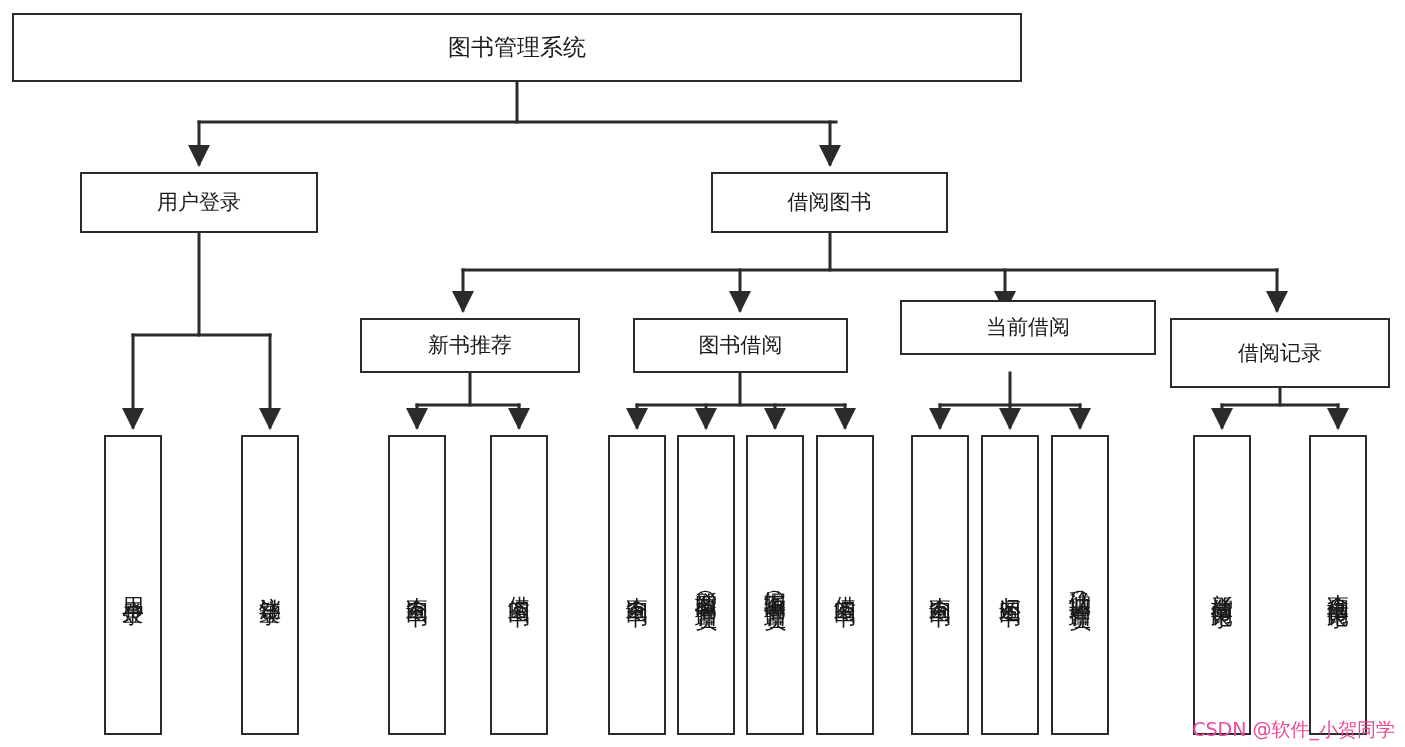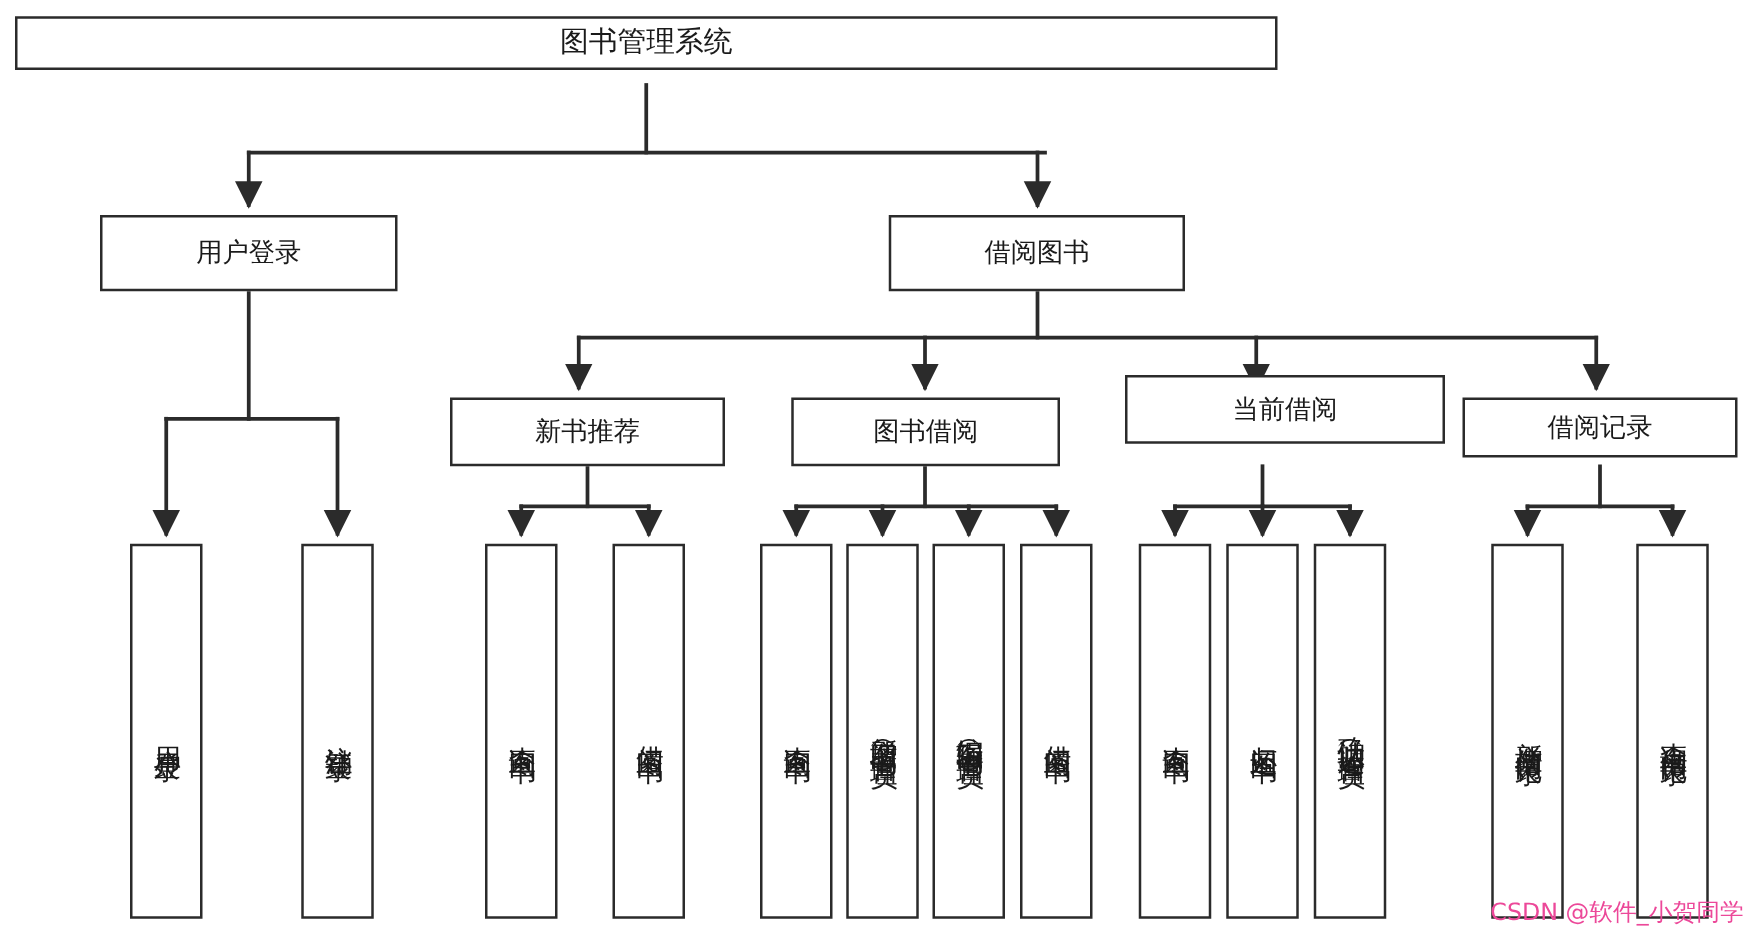--- a/index.html
+++ b/index.html
@@ -106,21 +106,21 @@
       <path d="M 1010 405 L 1010 427" marker-end="url(#arrow)"></path>
       <path d="M 1080 405 L 1080 427" marker-end="url(#arrow)"></path>
 
       <path d="M 1280 373 L 1280 405"></path>
       <path d="M 1222 405 L 1338 405"></path>
       <path d="M 1222 405 L 1222 427" marker-end="url(#arrow)"></path>
       <path d="M 1338 405 L 1338 427" marker-end="url(#arrow)"></path>
     </g>
   </svg>
 
-  <div class="node h root" style="left:12px;top:13px;width:1010px;height:43px;">
+  <div class="node h root" style="left:12px;top:13px;width:1010px;height:69px;">
     <span class="lbl">图书管理系统</span>
   </div>
 
   <div class="node h" style="left:80px;top:172px;width:238px;height:61px;">
     <span class="lbl">用户登录</span>
   </div>
 
   <div class="node h" style="left:711px;top:172px;width:237px;height:61px;">
     <span class="lbl">借阅图书</span>
   </div>
@@ -130,21 +130,21 @@
   </div>
 
   <div class="node h" style="left:633px;top:318px;width:215px;height:55px;">
     <span class="lbl">图书借阅</span>
   </div>
 
   <div class="node h" style="left:900px;top:300px;width:256px;height:55px;">
     <span class="lbl">当前借阅</span>
   </div>
 
-  <div class="node h" style="left:1170px;top:318px;width:220px;height:48px;">
+  <div class="node h" style="left:1170px;top:318px;width:220px;height:70px;">
     <span class="lbl">借阅记录</span>
   </div>
 
   <div class="node v" style="left:104px;top:435px;width:58px;height:300px;">
     <span class="lbl">用户登录</span>
   </div>
 
   <div class="node v" style="left:241px;top:435px;width:58px;height:300px;">
     <span class="lbl">注销登录</span>
   </div>

